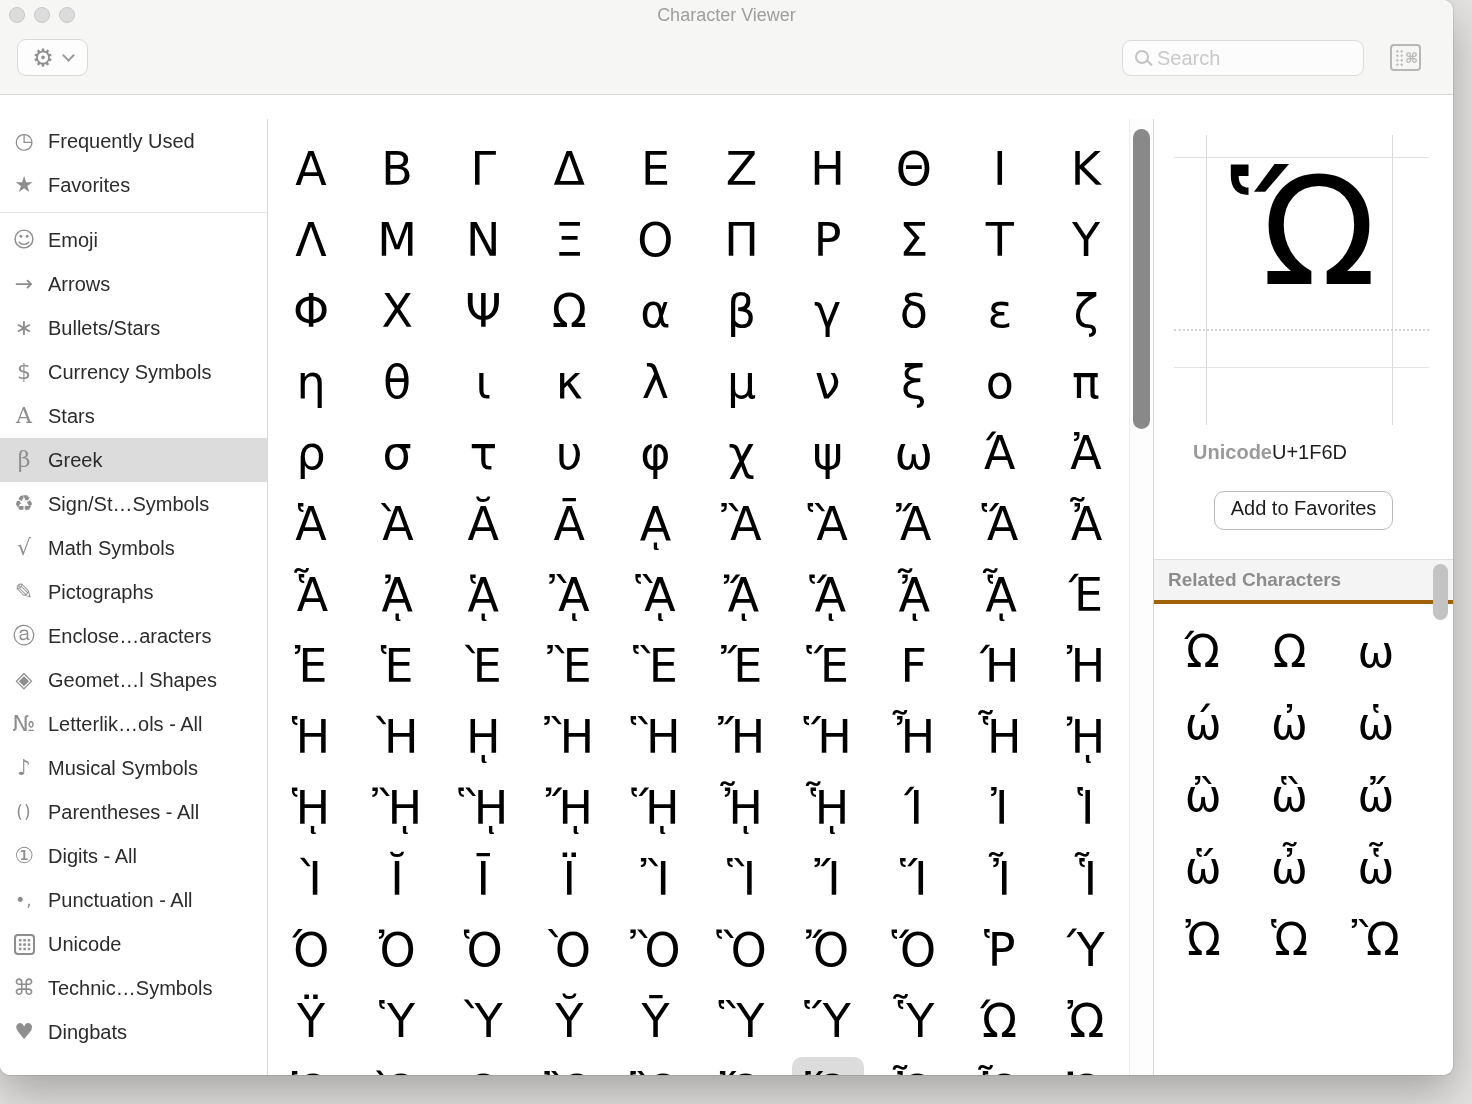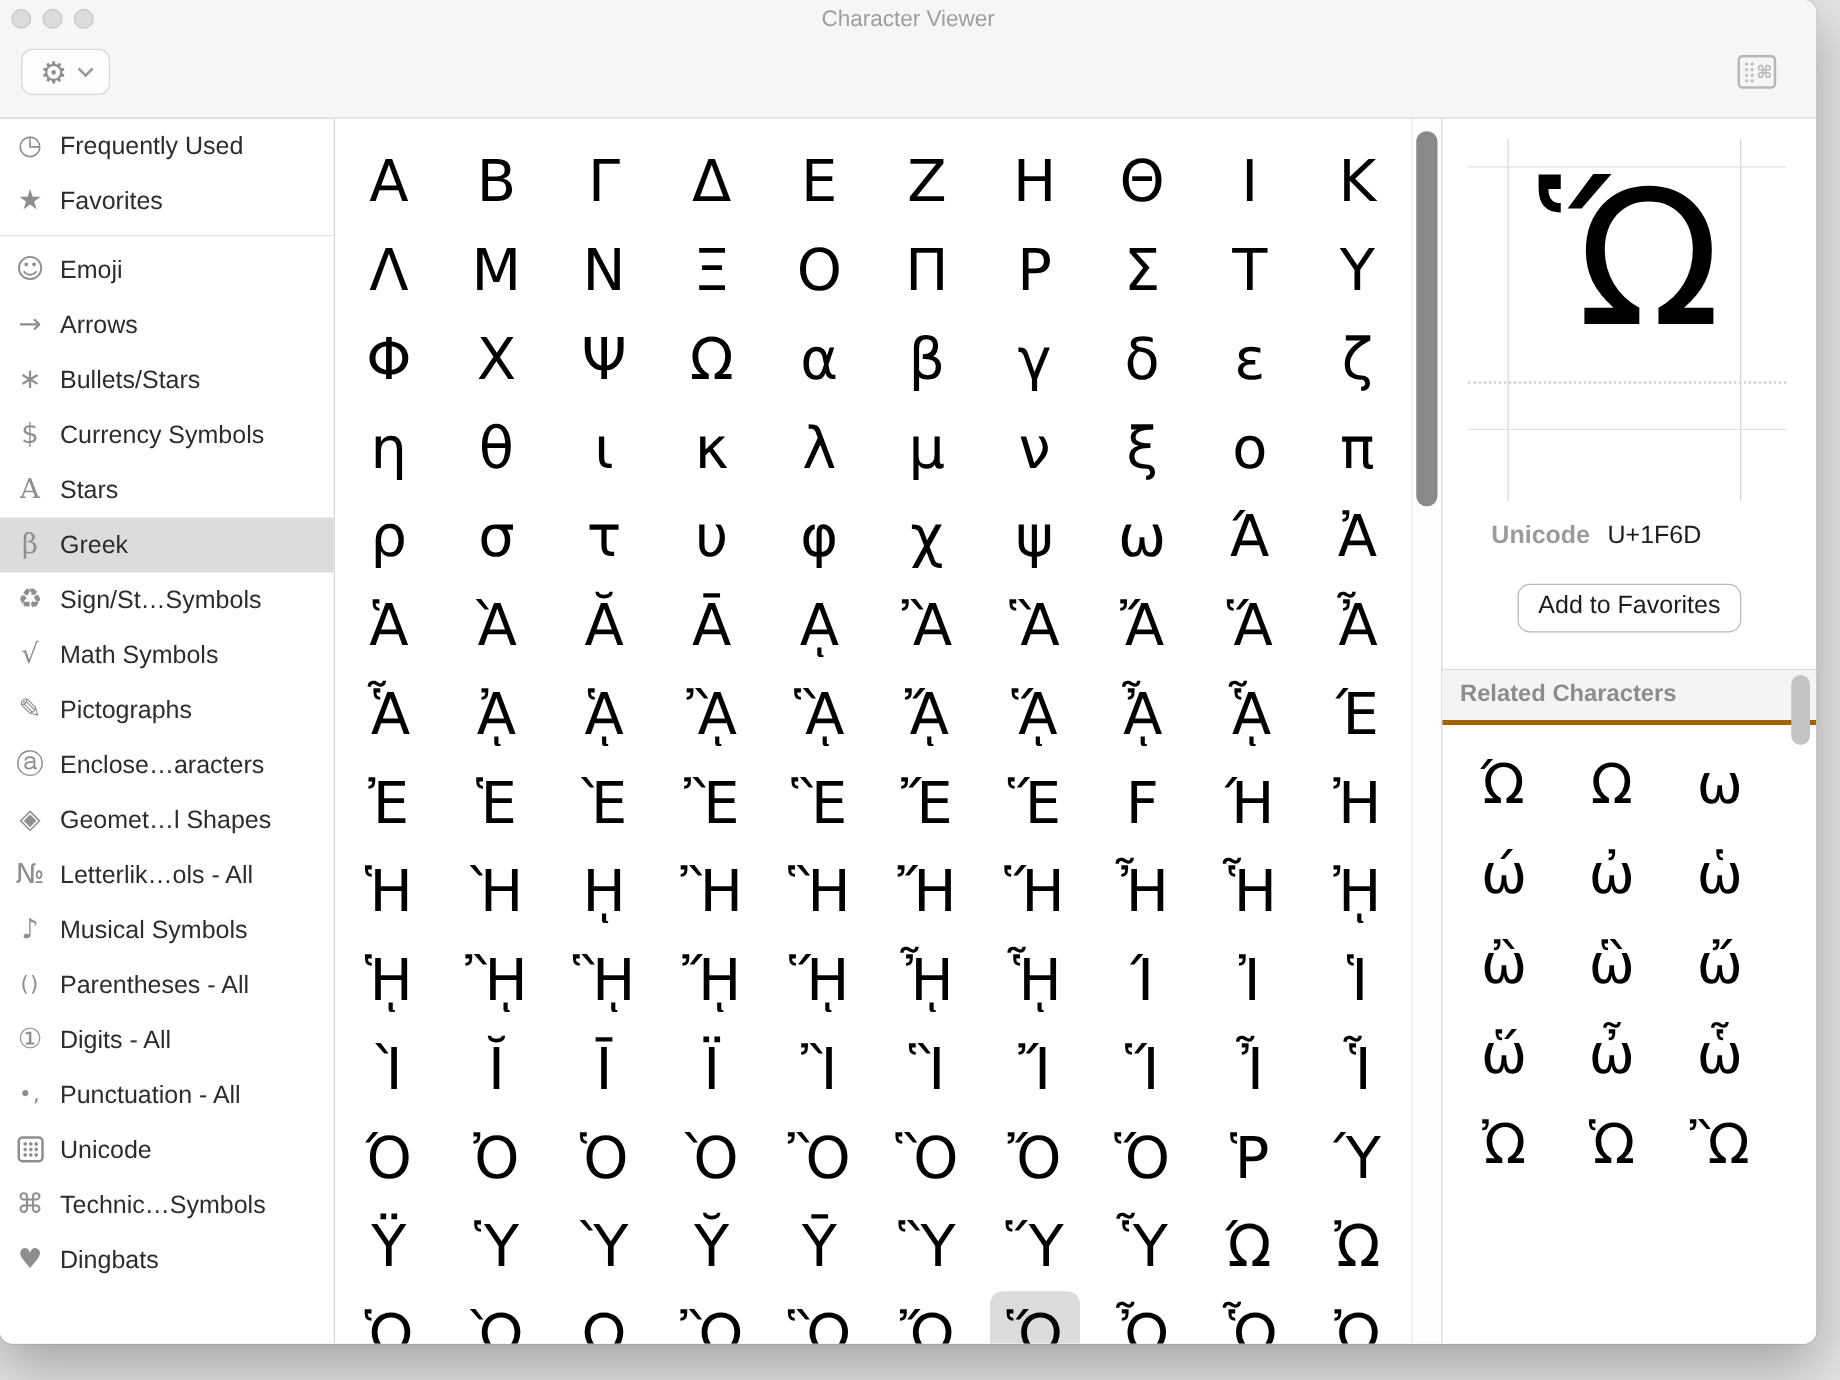--- a/index.html
+++ b/index.html
@@ -7,21 +7,21 @@
   body {
     background:#e4e3e1;
     font-family:"Liberation Sans", sans-serif;
     position:relative; overflow:hidden;
     -webkit-font-smoothing:antialiased;
   }
   .window {
     position:absolute; left:0; top:0; width:1453px; height:1075px;
     background:#fff; border-radius:0 10px 10px 10px;
     box-shadow:0 18px 45px rgba(0,0,0,.28), 0 0 0 1px rgba(0,0,0,.08);
-    display:flex; flex-direction:column; overflow:hidden;
+    display:flex; flex-direction:column; overflow:hidden;gap:24px;
   }
   
   .header { height:95px; flex:none; background:#f6f6f5; border-bottom:1px solid #d6d6d6; position:relative; }
   .lights { position:absolute; left:9px; top:7px; display:flex; gap:9px; }
   .light { width:16px; height:16px; border-radius:50%; background:#dcdcdc; border:1px solid #c8c8c8; }
   .win-title { position:absolute; top:5px; left:0; right:0; text-align:center; font-size:18px; color:#9e9e9e; }
   .gear-btn {
     position:absolute; left:17px; top:39px; width:71px; height:37px;
     background:#fdfdfd; border:1px solid #d9d9d9; border-radius:9px;
     display:flex; align-items:center; justify-content:center; cursor:default;
@@ -73,21 +73,21 @@
   .g-cap { top:38px; } .g-desc { top:248px; }
   .g-base { position:absolute; left:20px; right:24px; top:210px; border-top:2px dotted #d4d4d4; }
   .big-glyph {
     position:absolute; left:0; right:0; top:16px; text-align:center;
     font-family:"DejaVu Sans",sans-serif; font-size:150px; line-height:1.3; color:#000;
   }
   .char-name { margin-top:6px; padding:0 26px; text-align:center; font-size:20px; line-height:28px; color:#1d1d1d; }
   .meta { margin-top:22px; display:flex; flex-direction:column; gap:12px; font-size:20px; }
   .meta-row { display:flex; }
   .meta-label { width:118px; text-align:right; font-weight:bold; color:#9a9a9a; flex:none; }
-  .meta-value { margin-left:14px; color:#1d1d1d;text-align:center; }
+  .meta-value { color:#1d1d1d;text-align:center; }
   .fav-btn {
     margin:27px auto 0; padding:5px 16px 9px; background:#fff;
     border:1px solid #b9b9b9; border-radius:10px; font-size:20px; color:#1d1d1d;
     font-family:"Liberation Sans",sans-serif; cursor:default;
   }
   .related { margin-top:29px; flex:1; display:flex; flex-direction:column; border-top:1px solid #dedede; min-height:0; position:relative; }
   .rel-header { height:44px; flex:none; background:#f4f4f4; border-bottom:4px solid #a16207; display:flex; align-items:center; padding-left:14px; font-size:19px; font-weight:bold; color:#8c8c8c; }
   .rel-grid {
     flex:1; display:grid; grid-template-columns:repeat(3,1fr); grid-auto-rows:72px;
     padding:12px 34px 0 6px; overflow:hidden; align-items:center; justify-items:center;
@@ -106,20 +106,24 @@
       <span class="light"></span>
       <span class="light"></span>
     </div>
     <div class="win-title">Character Viewer</div>
 
     <div class="gear-btn">
       <span class="gear-glyph">⚙</span>
       <span class="chev"></span>
     </div>
 
+    <div class="search">
+      <span class="mag"></span>
+      <input type="text" placeholder="Search" style="">
+    </div>
 
     <div class="pal-btn" title="">
       <span class="pal-dots"></span>
       <span class="pal-cmd">⌘</span>
     </div>
   </div>
 
   <div class="content">
 
     <div class="sidebar">

